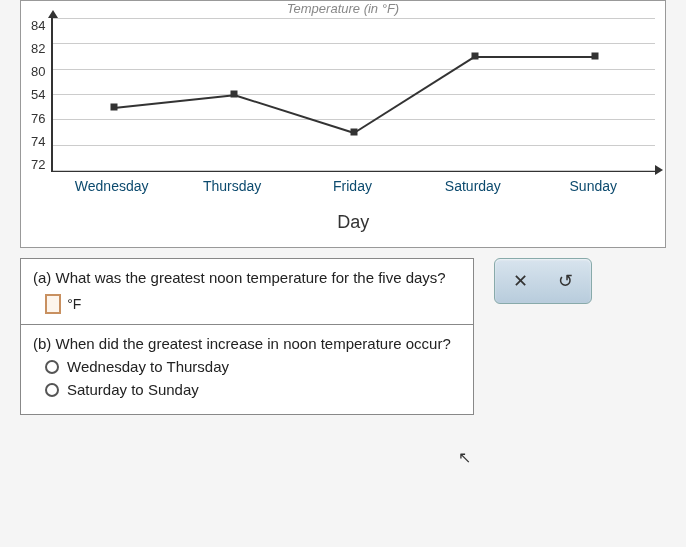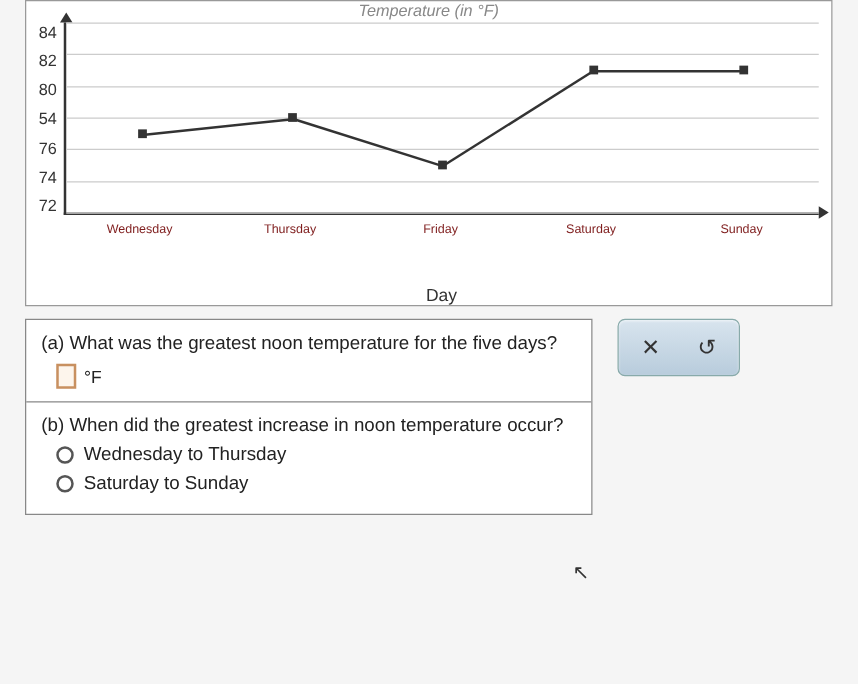--- a/index.html
+++ b/index.html
@@ -8,21 +8,21 @@
       background: #f5f5f5;
       width: 686px;
       height: 547px;
       position: relative;
       padding: 0;
     }
     .chart-container {
       background: #fff;
       border: 1px solid #999;
       margin: 0 20px 10px 20px;
-      padding: 0 10px 0 10px;
+      padding: 0 10px 14px 10px;
       position: relative;
     }
     .chart-title {
       font-size: 13px;
       color: #888;
       text-align: center;
       margin-bottom: 2px;
       font-style: italic;
     }
     .chart-area {
@@ -67,34 +67,34 @@
       border-left: 8px solid #333;
     }
     .grid-line {
       position: absolute;
       left: 0; right: 0;
       border-top: 1px solid #ccc;
     }
     .x-labels {
       display: flex;
       margin-top: 6px;
-      font-size: 10px;
-      color: #7f1d1d;
+      font-size: 14px;
+      color: #0c4a6e;
       position: relative;
     }
     .x-label {
       position: absolute;
       transform: translateX(-50%);
       text-align: center;
     }
     .x-axis-title {
       text-align: center;
-      font-size: 14px;
-      color: #333;
-      margin-top: 32px;
+      font-size: 18px;
+      color: #333;
+      margin-top: 16px;
     }
     .data-point {
       position: absolute;
       width: 7px; height: 7px;
       background: #333;
       transform: translate(-50%, 50%);
     }
     .line-seg {
       position: absolute;
       height: 2px;

